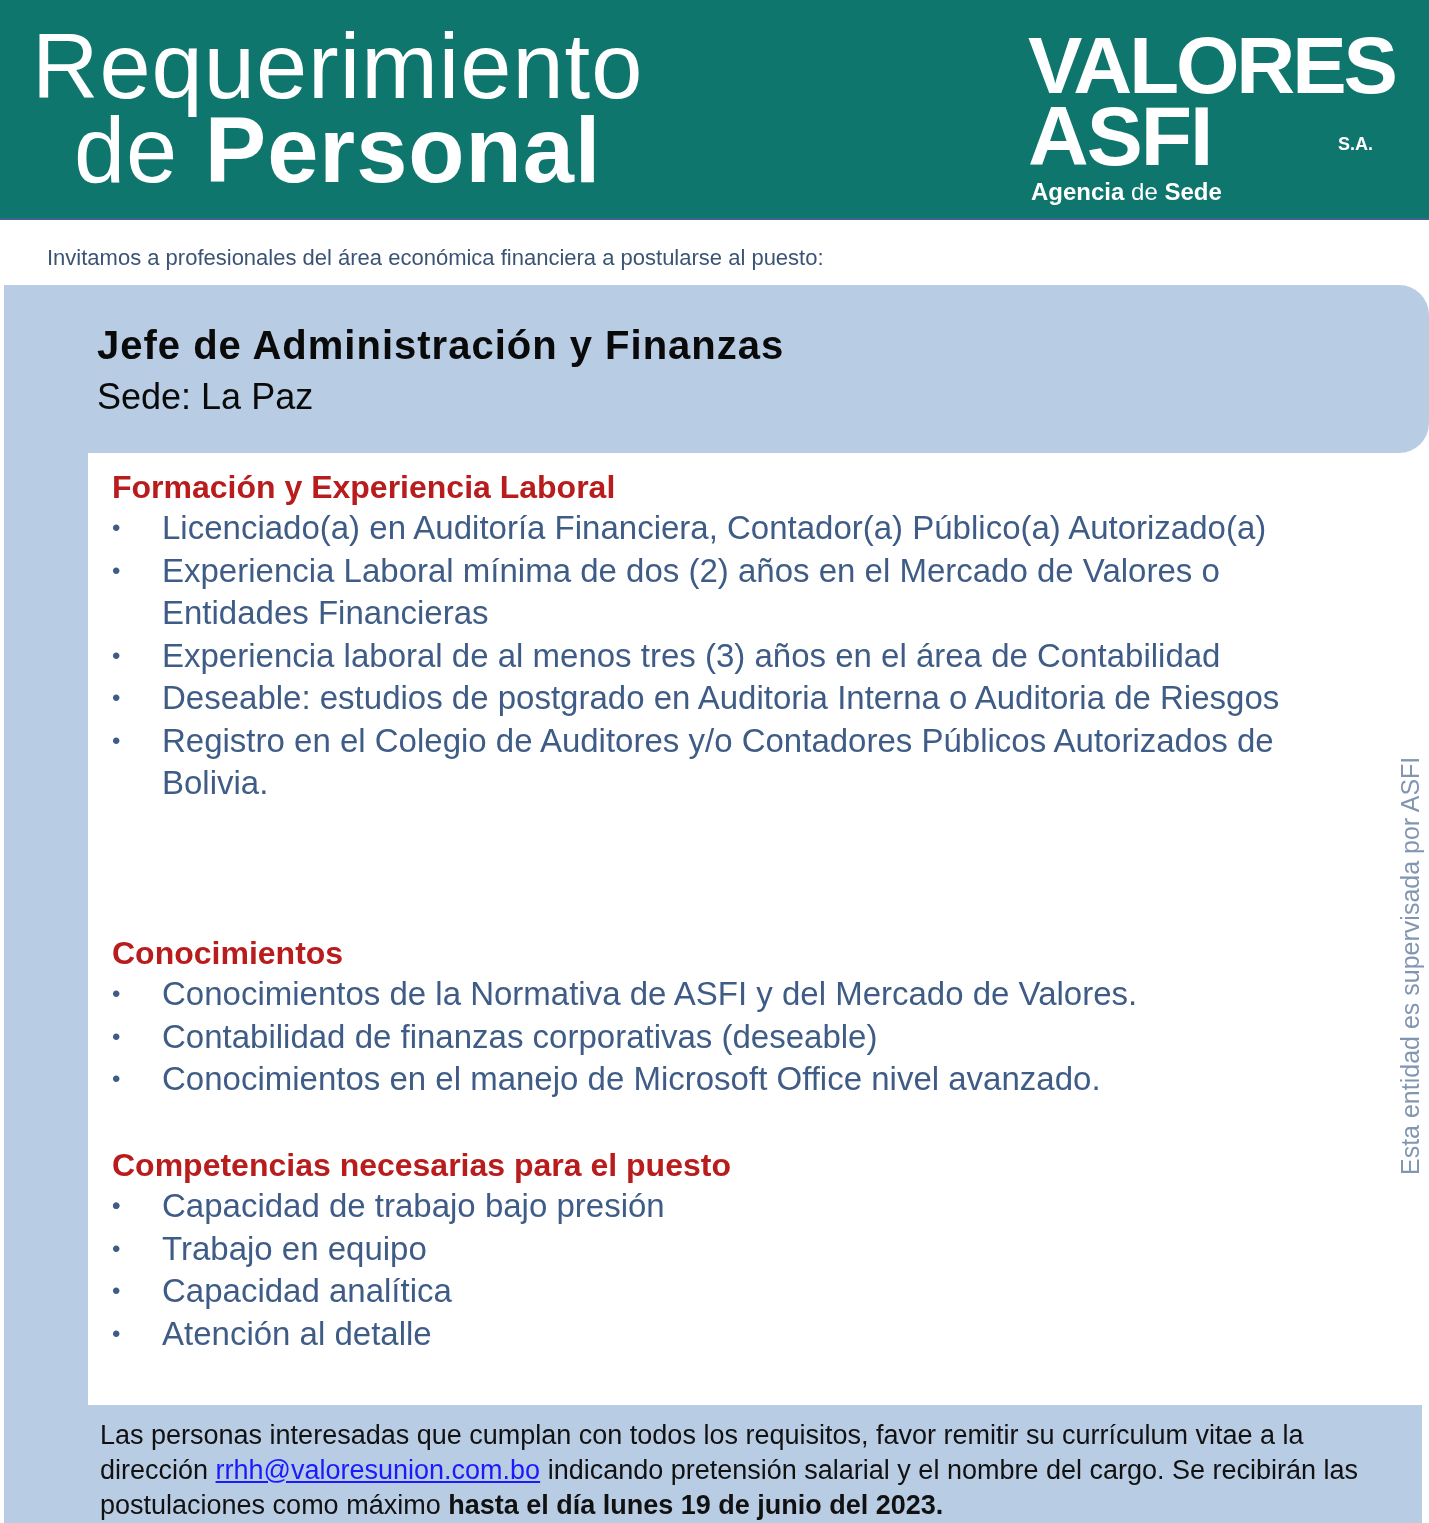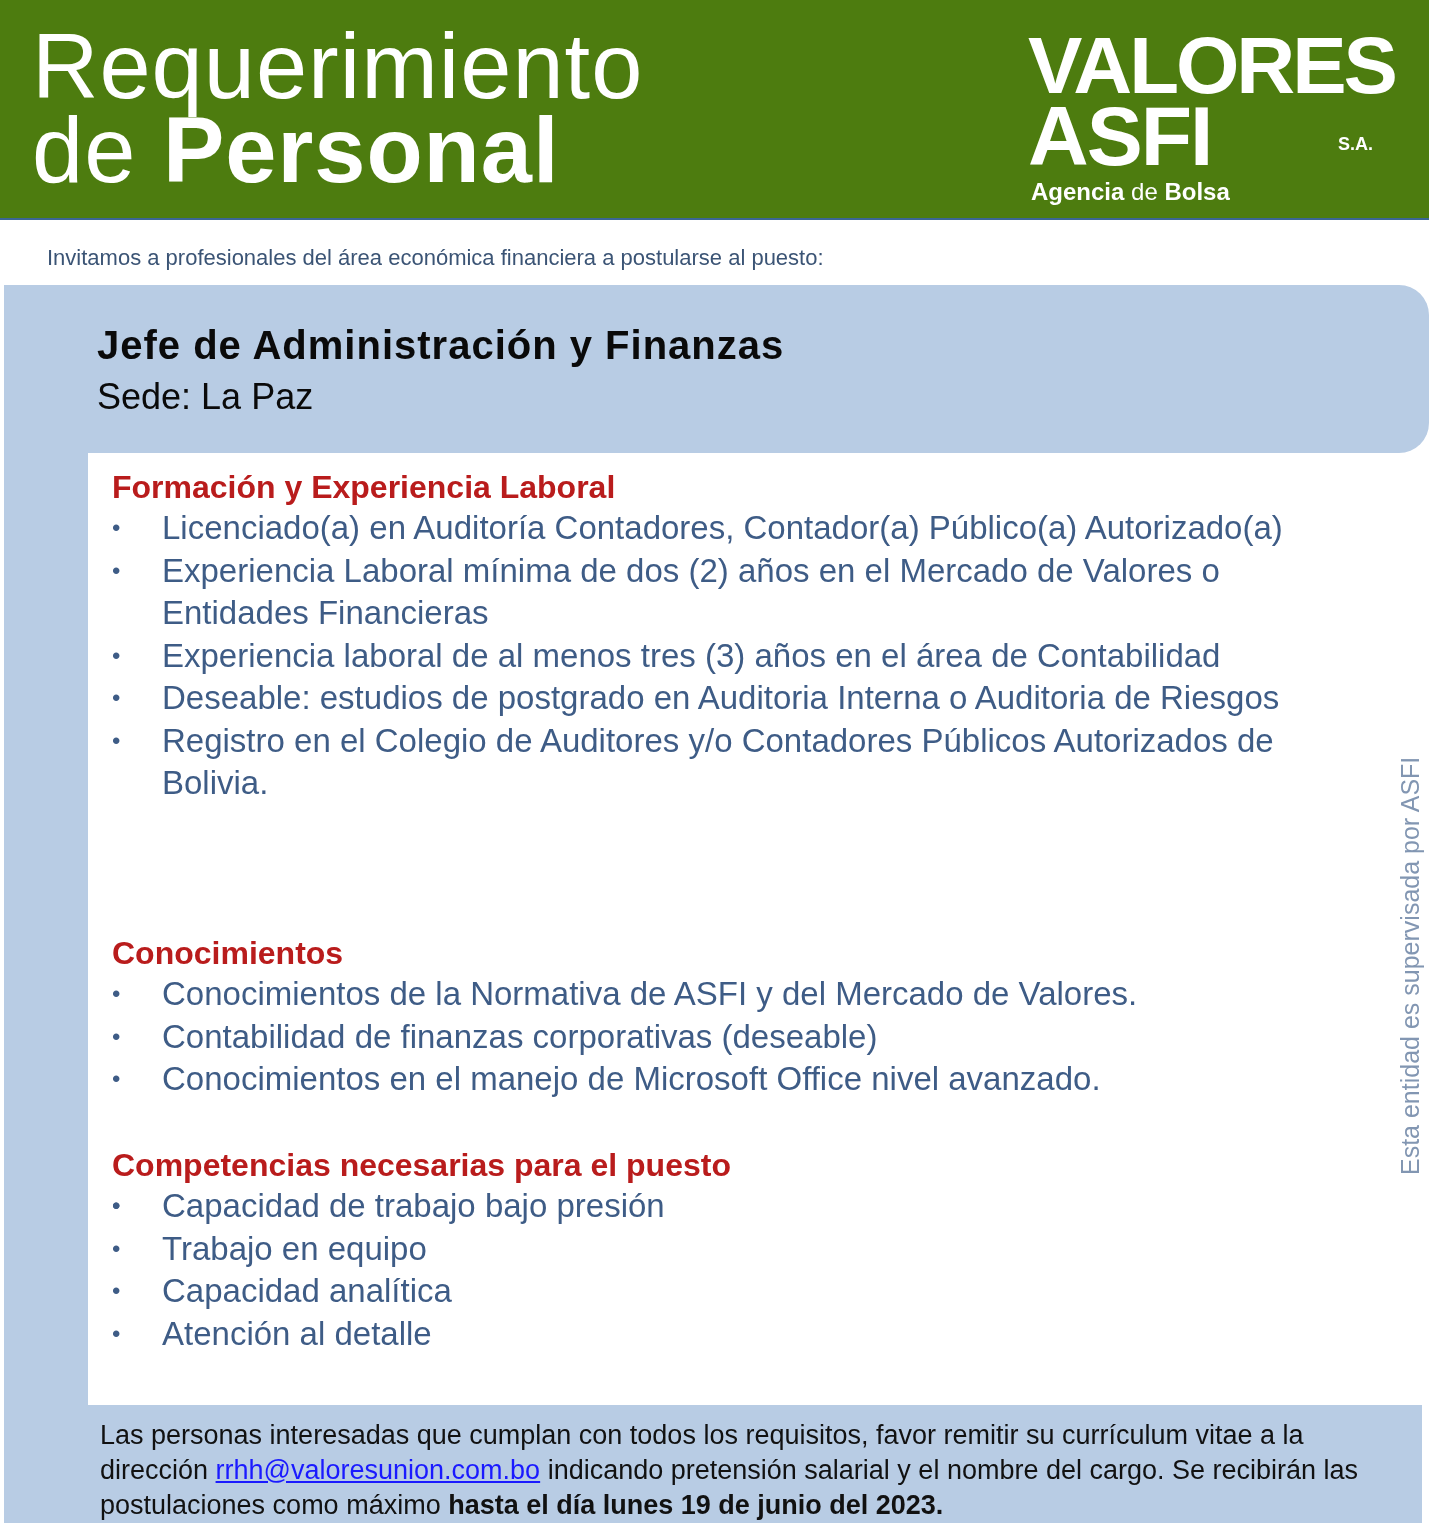--- a/index.html
+++ b/index.html
@@ -1,22 +1,23 @@
 <!DOCTYPE html>
 <html><head>
   <meta charset="utf-8">
   <style>
     * { margin: 0; padding: 0; box-sizing: border-box; }
     html, body { width: 1429px; height: 1523px; background: #ffffff; overflow: hidden; }
     body { position: relative; font-family: "Liberation Sans", "DejaVu Sans", sans-serif; }
 
     .header {
       position: absolute; left: 0; top: 0; width: 1429px; height: 220px;
-      background: #4d7c0f;
+      background: #0f766e;
       border-bottom: 2px solid #3b6694;
+      text-align: center;
     }
     .title {
       position: absolute; left: 32px; top: 24px; color: #ffffff;
       font-size: 92px; line-height: 84px; letter-spacing: 1px;
     }
     .title .line1 { display: block; font-weight: normal; }
     .title .line2 { display: block; }
     .title .line2 .bold { font-weight: bold; }
 
     .logo { position: absolute; left: 1028px; top: 30px; width: 370px; height: 180px; color: #ffffff; }
@@ -88,37 +89,37 @@
 
 <div class="header">
   <div class="title">
     <span class="line1">Requerimiento</span>
     <span class="line2"><span>de </span><span class="bold">Personal</span></span>
   </div>
   <div class="logo">
     <div class="valores">VALORES</div>
     <div class="union">ASFI</div>
     <div class="sa">S.A.</div>
-    <div class="agencia"><b>Agencia</b><span> de </span><b>Bolsa</b></div>
+    <div class="agencia"><b>Agencia</b><span> de </span><b>Sede</b></div>
   </div>
 </div>
 
 <div class="intro">Invitamos a profesionales del área económica financiera a postularse al puesto:</div>
 
 <div class="panel"></div>
 <div class="left-strip"></div>
 <div class="job-title">Jefe de Administración y Finanzas</div>
 <div class="job-sede">Sede: La Paz</div>
 
 <div class="content"></div>
 
 <div class="section sec1">
   <h2>Formación y Experiencia Laboral</h2>
   <ul>
-    <li><span class="bullet">•</span><span>Licenciado(a) en Auditoría Contadores, Contador(a) Público(a) Autorizado(a)</span></li>
+    <li><span class="bullet">•</span><span>Licenciado(a) en Auditoría Financiera, Contador(a) Público(a) Autorizado(a)</span></li>
     <li><span class="bullet">•</span><span>Experiencia Laboral mínima de dos (2) años en el Mercado de Valores o Entidades Financieras</span></li>
     <li><span class="bullet">•</span><span>Experiencia laboral de al menos tres (3) años en el área de Contabilidad</span></li>
     <li><span class="bullet">•</span><span>Deseable: estudios de postgrado en Auditoria Interna o Auditoria de Riesgos</span></li>
     <li><span class="bullet">•</span><span>Registro en el Colegio de Auditores y/o Contadores Públicos Autorizados de Bolivia.</span></li>
   </ul>
 </div>
 
 <div class="section sec2">
   <h2>Conocimientos</h2>
   <ul>

